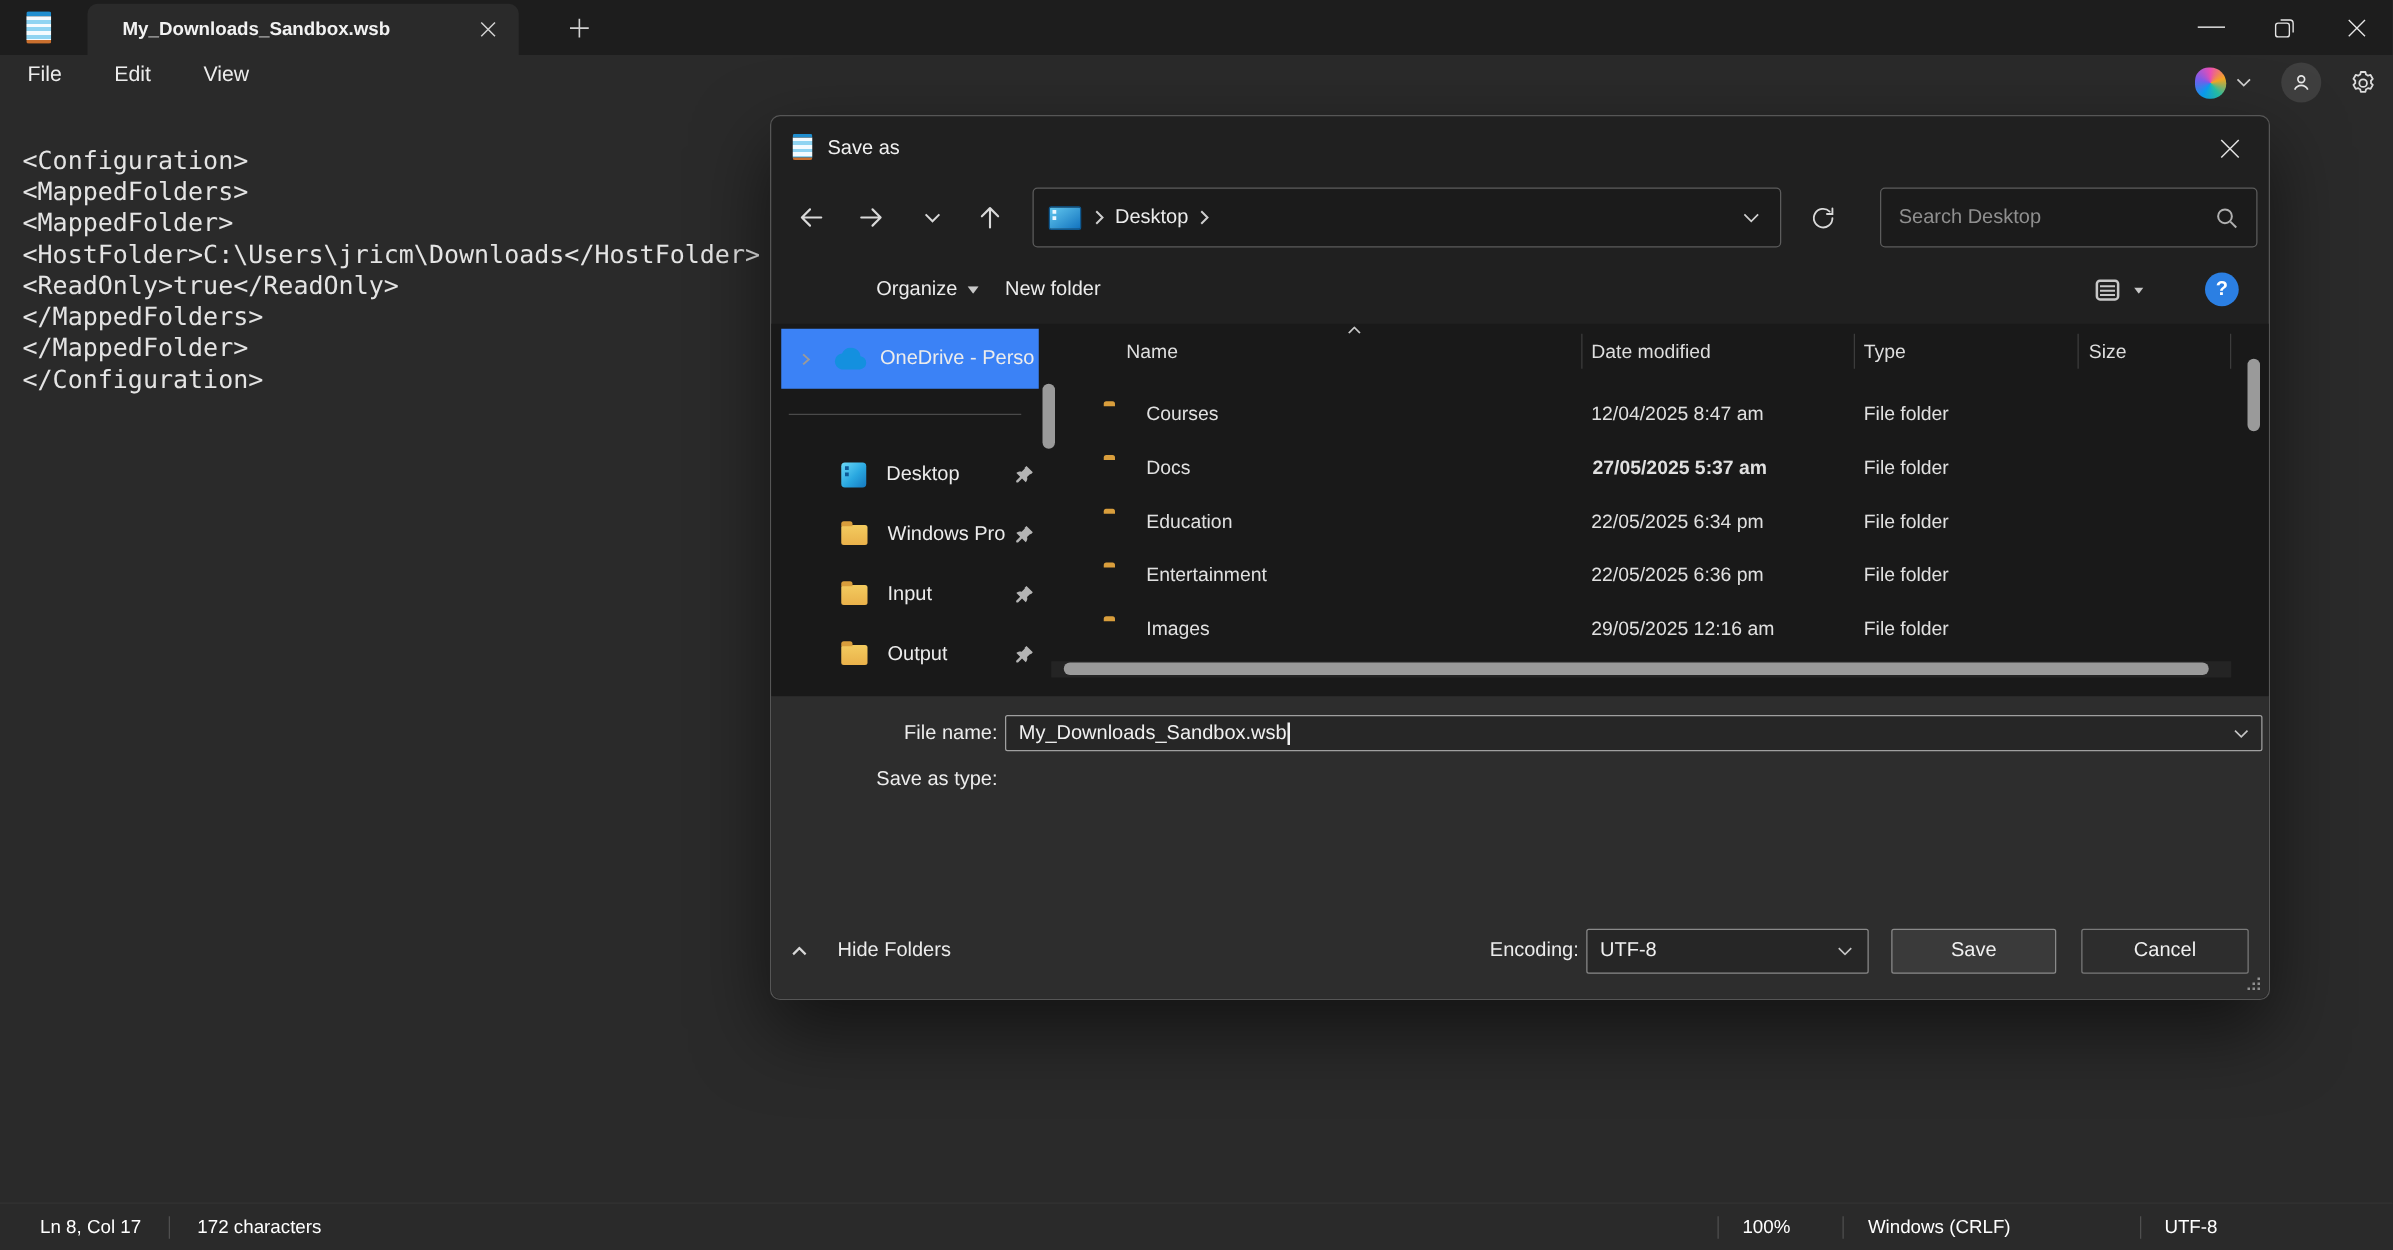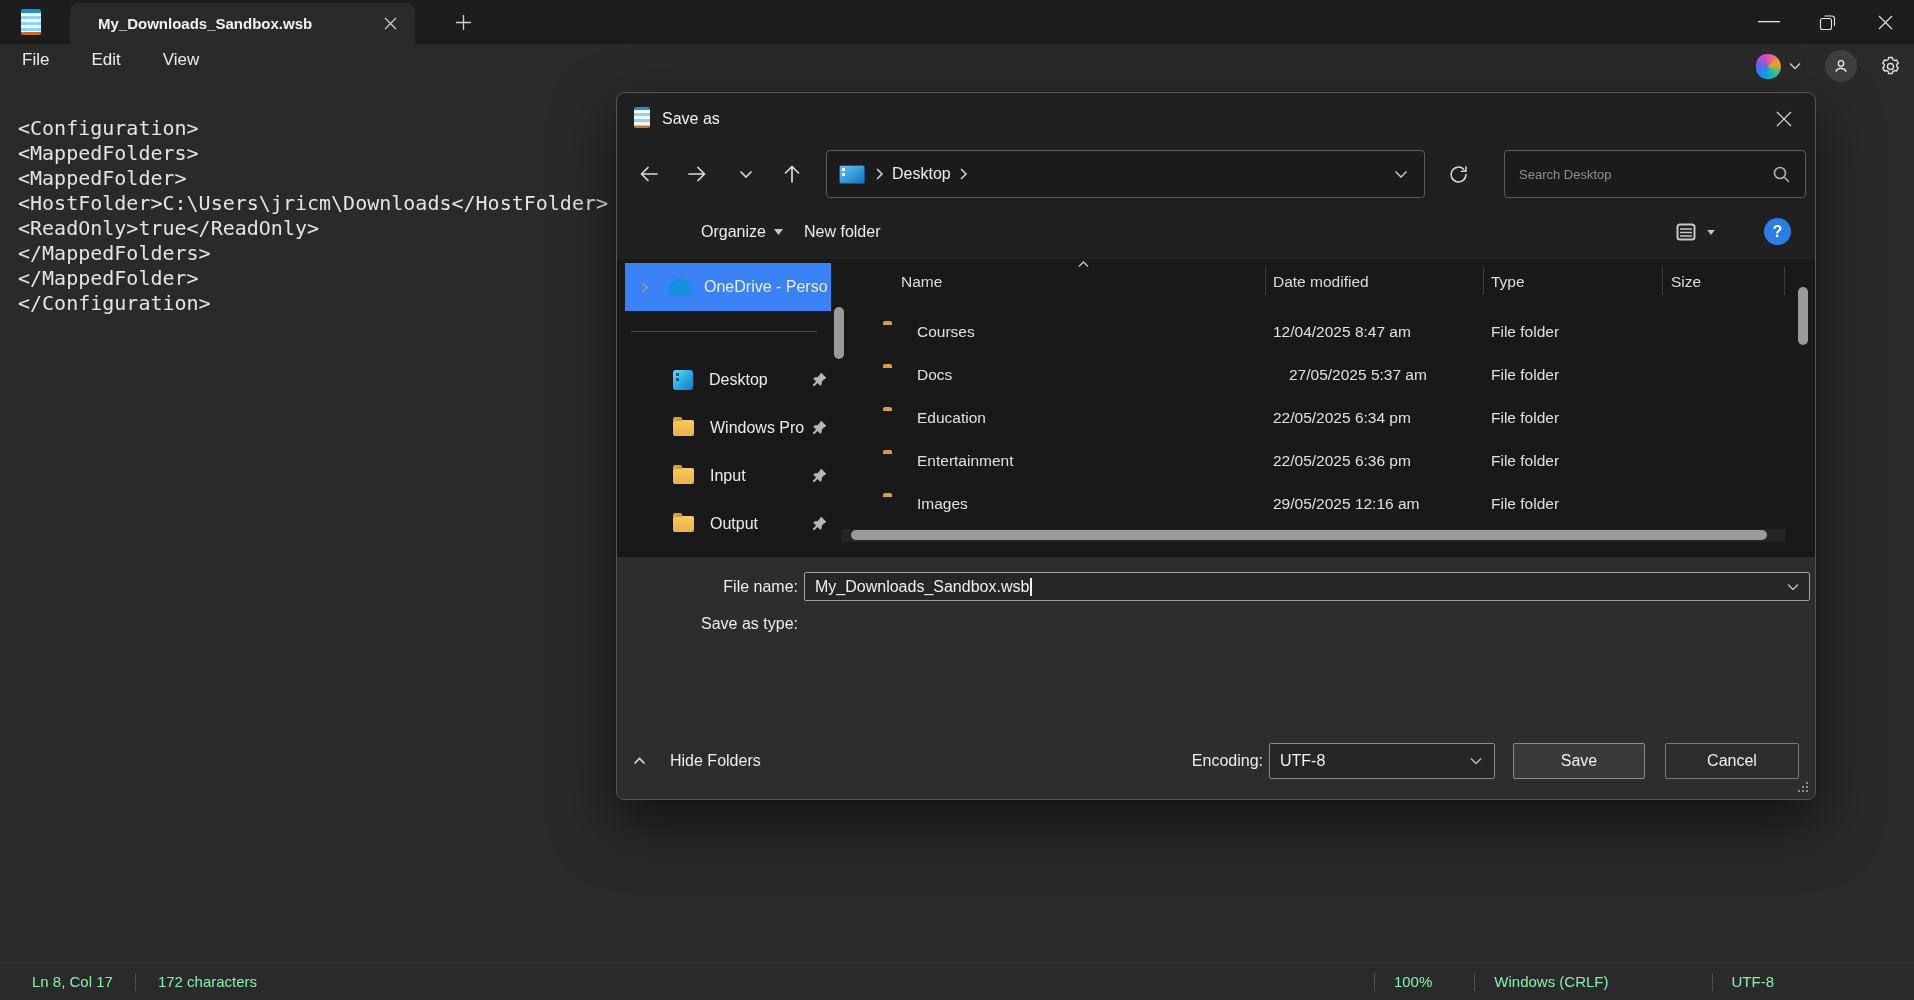--- a/index.html
+++ b/index.html
@@ -26,42 +26,42 @@
   .copilot { width:25px; height:25px; border-radius:46% 54% 52% 48%;
              background:conic-gradient(from 215deg,#0aa0f5,#7a5df0,#ec4fb4,#f7a823,#27c3a6,#0aa0f5); }
   .person-wrap { width:32px; height:32px; border-radius:50%; background:#3f3f3f;
                  display:flex; align-items:center; justify-content:center; margin-left:24px; }
 
   .editor { position:absolute; top:88px; left:0; right:0; bottom:38px; background:#2a2a2a; }
   .code { position:absolute; left:18px; top:28px; font-family:"DejaVu Sans Mono", monospace;
           font-size:20px; line-height:25px; color:#e4e4e4; white-space:pre; }
 
   .statusbar { position:absolute; left:0; right:0; bottom:0; height:38px; background:#2a2a2a;
-               border-top:1px solid #333; font-size:15px; color:#86efac; }
+               border-top:1px solid #333; font-size:15px; color:#ffffff; }
   .sb-left { position:absolute; left:32px; top:0; height:37px; display:flex; align-items:center; gap:22px; }
   .sb-right { position:absolute; right:140px; top:0; height:37px; display:flex; align-items:center; }
   .sb-sep { width:1px; height:18px; background:#4f4f4f; }
 
   
   .dialog { position:absolute; left:616px; top:92px; width:1200px; height:708px;
             background:#202020; border:1px solid #565656; border-radius:8px;
             box-shadow:0 24px 60px rgba(0,0,0,.55); }
   .dlg-title { position:absolute; left:45px; top:0; height:52px; line-height:52px; font-size:16px; color:#f0f0f0; }
   .navbtn { width:30px; height:30px; display:flex; align-items:center; justify-content:center; }
   .addr { position:absolute; left:209px; top:57px; width:599px; height:48px; background:#1b1b1b;
           border:1px solid #5c5c5c; border-radius:4px; display:flex; align-items:center; }
   .pc-icon { width:26px; height:19px; border-radius:2px; margin-left:12px; position:relative;
              background:linear-gradient(145deg,#62c7ee,#1273bf); border:1px solid #0e588f; }
   .pc-icon::before { content:''; position:absolute; left:2px; top:2px; width:3px; height:3px;
                      background:#eaf7ff; box-shadow:0 5px 0 #eaf7ff; }
   .crumb { font-size:16px; color:#ececec; margin:0 4px; padding:2px 4px; }
   .search { position:absolute; left:887px; top:57px; width:302px; height:48px; background:#1b1b1b;
             border:1px solid #5c5c5c; border-radius:4px; display:flex; align-items:center; }
   .search input { flex:1; background:transparent; border:none; outline:none; margin-left:14px;
-                  font-size:13px; color:#e0e0e0; font-family:"Liberation Sans", sans-serif; }
+                  font-size:16px; color:#e0e0e0; font-family:"Liberation Sans", sans-serif; }
   .search input::placeholder { color:#8f8f8f; }
   .tb-text { font-size:16px; color:#ececec; display:flex; align-items:center; gap:8px;justify-content:center; }
   .help { position:absolute; left:1147px; top:125px; width:27px; height:27px; border-radius:50%;
           background:#2b7fe3; color:#fff; font-size:16px; font-weight:bold;
           display:flex; align-items:center; justify-content:center; }
 
   .content { position:absolute; left:0; right:0; top:166px; height:298px; background:#191919; }
   .side-row { position:absolute; left:8px; width:206px; height:48px; display:flex; align-items:center; overflow:hidden; }
   .side-label { font-size:16px; color:#ececec; white-space:nowrap; margin-left:16px; max-width:100px; overflow:hidden; }
   .desk-icon { width:20px; height:20px; border-radius:3px; position:relative; flex:none;
@@ -334,21 +334,21 @@
 
       <div class="file-row" style="top:51px;">
         <span class="folder abs" style="left:42px; top:14px;"></span>
         <span class="cell" style="left:76px;">Courses</span>
         <span class="cell" style="left:432px;">12/04/2025 8:47 am</span>
         <span class="cell" style="left:650px;">File folder</span>
       </div>
       <div class="file-row" style="top:94px;">
         <span class="folder abs" style="left:42px; top:14px;"></span>
         <span class="cell" style="left:76px;">Docs</span>
-        <span class="cell" style="left:448px;">27/05/2025 5:37 am</span>
+        <span class="cell" style="left:433px;font-weight:bold;">27/05/2025 5:37 am</span>
         <span class="cell" style="left:650px;">File folder</span>
       </div>
       <div class="file-row" style="top:137px;">
         <span class="folder abs" style="left:42px; top:14px;"></span>
         <span class="cell" style="left:76px;">Education</span>
         <span class="cell" style="left:432px;">22/05/2025 6:34 pm</span>
         <span class="cell" style="left:650px;">File folder</span>
       </div>
       <div class="file-row" style="top:180px;">
         <span class="folder abs" style="left:42px; top:14px;"></span>

